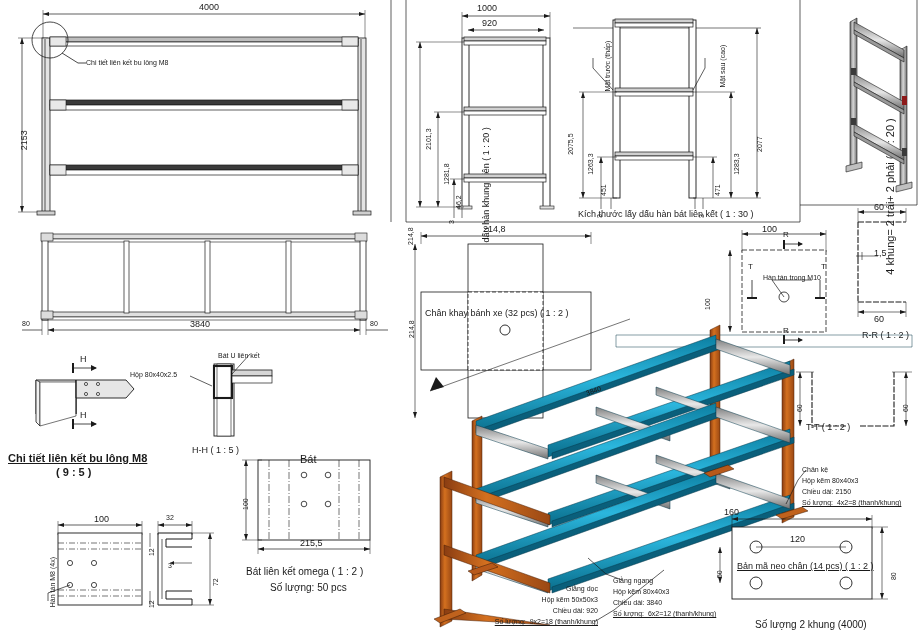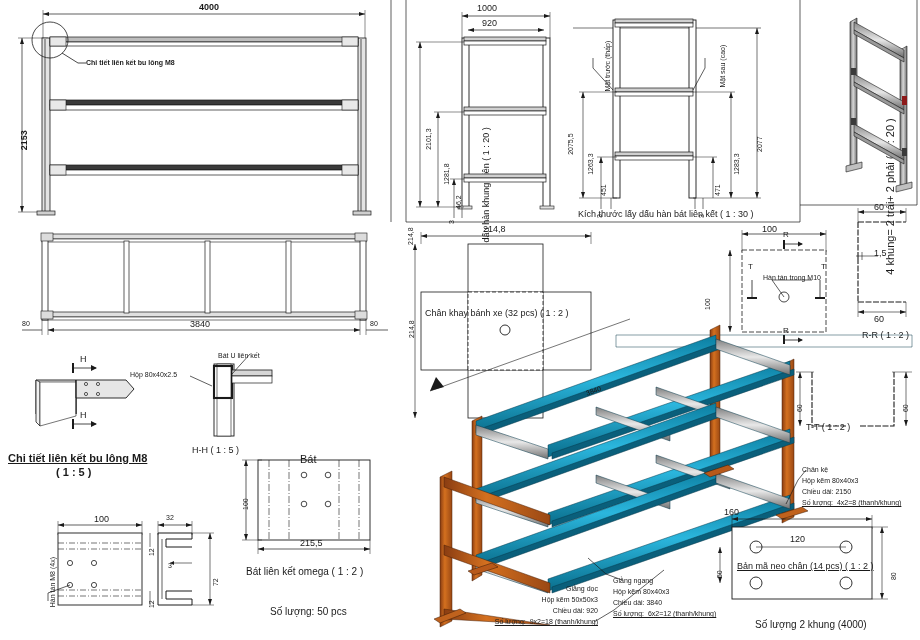--- a/index.html
+++ b/index.html
@@ -15,21 +15,21 @@
   .t.s11{font-size:11px;}
   .t.s12{font-size:10px;}
   .rot90{transform:rotate(-90deg);}
   .under{text-decoration:underline;}
 </style>
 </head>
 <body>
 
 <div class="sheet">
 
-  <div class="abs" style="left:0;top:0;width:400px;height:225px;font-weight:bold;">
+  <div class="abs" style="left:0;top:0;width:400px;height:225px;">
     <svg width="400" height="225" viewBox="0 0 400 225">
       <g stroke="#1a1a1a" fill="none" stroke-width="0.7">
 
         <line x1="43" y1="14" x2="365" y2="14"></line>
         <path d="M43 14 l6 -2 v4 z" fill="#1a1a1a" stroke="none"></path>
         <path d="M365 14 l-6 -2 v4 z" fill="#1a1a1a" stroke="none"></path>
         <line x1="43" y1="10" x2="43" y2="40" stroke-width="0.5"></line>
         <line x1="365" y1="10" x2="365" y2="42" stroke-width="0.5"></line>
 
         <line x1="22" y1="38" x2="22" y2="212"></line>
@@ -140,21 +140,21 @@
         <circle cx="68" cy="36" r="1.6"></circle>
           <circle cx="80" cy="36" r="1.6"></circle>
         <circle cx="68" cy="46" r="1.6"></circle>
           <circle cx="80" cy="46" r="1.6"></circle>
       </g>
     </svg>
     <div class="t s9" style="left:62px;top:6px;">H</div>
     <div class="t s9" style="left:62px;top:62px;">H</div>
   </div>
   <div class="t s11 b under" style="left:8px;top:452px;">Chi tiết liên kết bu lông M8</div>
-  <div class="t s11 b" style="left:56px;top:466px;">( 1 : 5 )</div>
+  <div class="t s11 b" style="left:56px;top:466px;">( 9 : 5 )</div>
 
   <div class="abs" style="left:170px;top:352px;width:115px;height:95px;">
     <svg width="115" height="95" viewBox="0 0 115 95">
       <g>
 
         <rect x="44" y="12" width="20" height="72" fill="#ffffff" stroke="#1a1a1a" stroke-width="0.9"></rect>
         <rect x="47" y="12" width="14" height="72" fill="#ffffff" stroke="#1a1a1a" stroke-width="0.6"></rect>
 
         <rect x="44" y="14" width="18" height="32" fill="none" stroke="#1a1a1a" stroke-width="2.1"></rect>
 
@@ -260,21 +260,21 @@
         <path d="M26 101 l6 -2 v4 z" fill="#1a1a1a" stroke="none"></path>
         <path d="M138 101 l-6 -2 v4 z" fill="#1a1a1a" stroke="none"></path>
         <line x1="26" y1="92" x2="26" y2="106" stroke-width="0.5"></line>
         <line x1="138" y1="92" x2="138" y2="106" stroke-width="0.5"></line>
       </g>
     </svg>
   </div>
   <div class="t s7 rot90" style="left:240px;top:500px;">100</div>
   <div class="t s9" style="left:300px;top:538px;">215,5</div>
   <div class="t s12" style="left:246px;top:566px;">Bát liên kết omega ( 1 : 2 )</div>
-  <div class="t s12" style="left:270px;top:606px;text-align:right;">Số lượng: 50 pcs</div>
+  <div class="t s12" style="left:270px;top:582px;text-align:right;">Số lượng: 50 pcs</div>
   <div class="t s11" style="left:300px;top:453px;">Bát</div>
 
   <svg class="abs" style="left:0;top:0;" width="920" height="640">
     <g stroke="#1a1a1a" fill="none" stroke-width="0.7">
       <line x1="391" y1="0" x2="391" y2="222"></line>
       <line x1="406" y1="0" x2="406" y2="222"></line>
       <line x1="406" y1="222" x2="800" y2="222"></line>
       <line x1="800" y1="0" x2="800" y2="222"></line>
       <line x1="917" y1="0" x2="917" y2="205"></line>
       <line x1="800" y1="205" x2="917" y2="205"></line>

